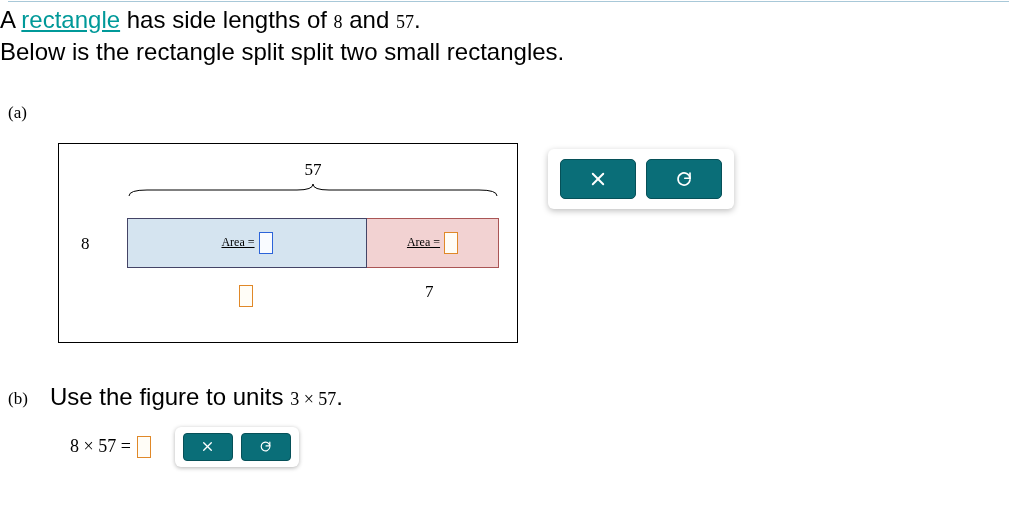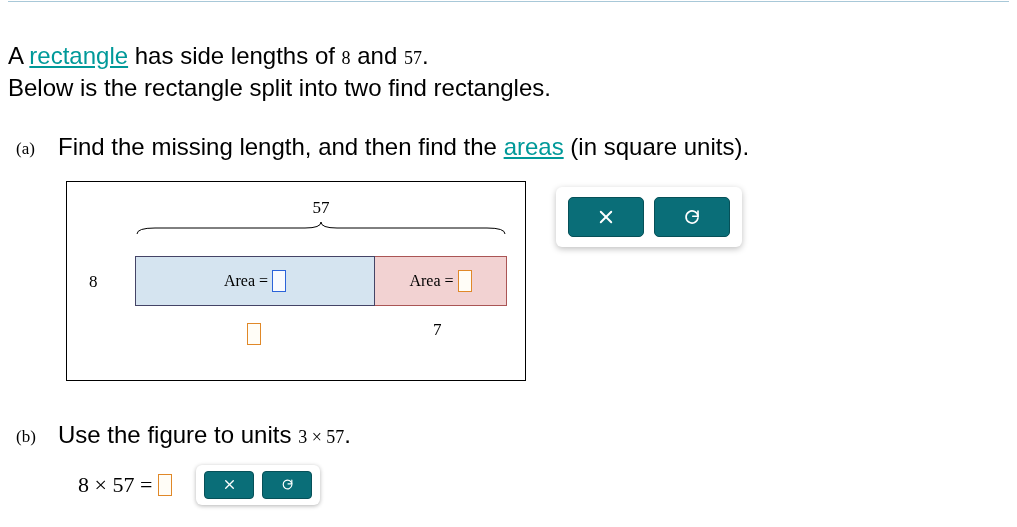--- a/index.html
+++ b/index.html
@@ -18,22 +18,21 @@
       position: relative;
     }
     .top-border {
       border-top: 1px solid #a8c8d8;
       position: absolute;
       top: 1px;
       left: 8px;
       right: 8px;
     }
     .content {
-      padding: 4px 8px;
-      margin-top: 36px;
+      padding: 4px 0;
     }
     .intro-line {
       font-size: 24px;
       line-height: 1.35;
     }
     .link {
       color: #009999;
       text-decoration: underline;
       cursor: pointer;
     }
@@ -112,24 +111,25 @@
       flex: 1;
       border: 1px solid #a55;
       border-left: none;
       background: #f2d2d2;
       display: flex;
       align-items: center;
       justify-content: center;
     }
     .area-eq {
       font-family: "Times New Roman", Times, serif;
-      font-size: 16px;
+      font-size: 12px;
       display: flex;
       align-items: center;
       gap: 4px;
+      text-decoration: underline;
     }
     .input-box {
       display: inline-block;
       width: 14px;
       height: 22px;
       border: 1px solid;
       vertical-align: middle;
     }
     .input-box.blue {
       border-color: #2b63d9;
@@ -188,21 +188,21 @@
     .part-b {
       margin-top: 40px;
     }
     .eq-row {
       margin-top: 16px;
       margin-left: 70px;
       display: flex;
       align-items: center;
       gap: 24px;
       font-family: "Times New Roman", Times, serif;
-      font-size: 22px;
+      font-size: 18px;
     }
     .eq-expr {
       display: flex;
       align-items: center;
       gap: 6px;
     }
     .button-panel-b {
       background: #fff;
       border-radius: 6px;
       box-shadow: 0 1px 4px rgba(0,0,0,0.3);
@@ -230,27 +230,24 @@
 </head>
 <body>
 
 <div class="top-border"></div>
 
 <div class="content">
 
   <div class="intro-line">
     <span>A </span><span class="link">rectangle</span><span> has side lengths of </span><span class="math-inline">8</span><span> and </span><span class="math-inline">57</span><span>.</span>
   </div>
-  <div class="intro-line">Below is the rectangle split into two find rectangles.</div>
+  <div class="intro-line">Below is the rectangle split split two small rectangles.</div>
 
   <div class="part-row">
     <div class="part-label">(a)</div>
-    <div class="part-text">
-      <span>Find the missing length, and then find the </span><span class="link">areas</span><span> (in square units).</span>
-    </div>
   </div>
 
   <div class="figure-and-buttons">
     <div class="figure-frame">
       <div class="brace-block">
         <div class="brace-label-top">57</div>
         <svg class="brace-svg" viewBox="0 0 372 16" preserveAspectRatio="none">
           <path d="M 2 14 Q 2 8 20 8 L 170 8 Q 186 8 186 2 Q 186 8 202 8 L 352 8 Q 370 8 370 14" stroke="#000" stroke-width="1" fill="none"></path>
         </svg>
       </div>

